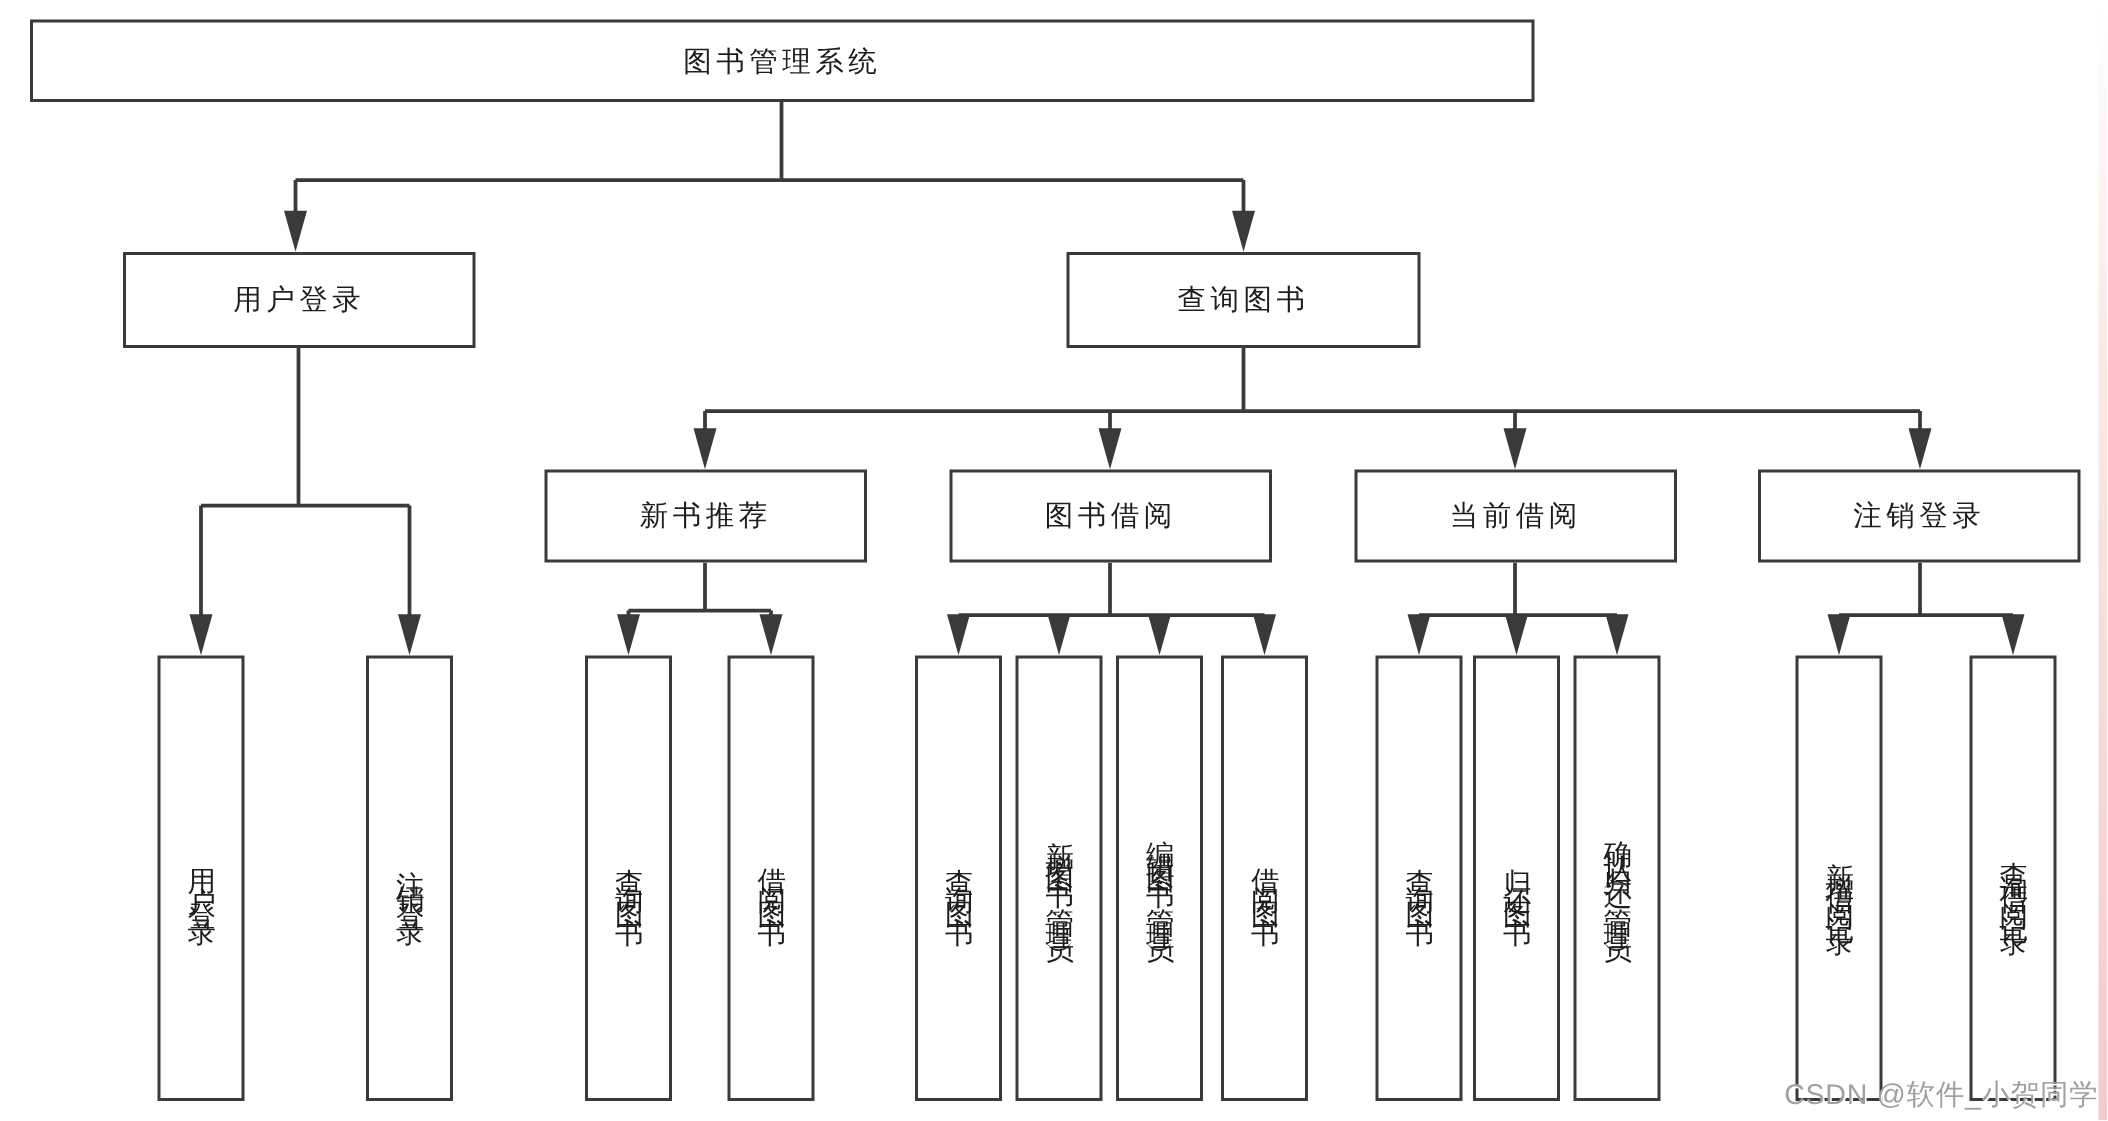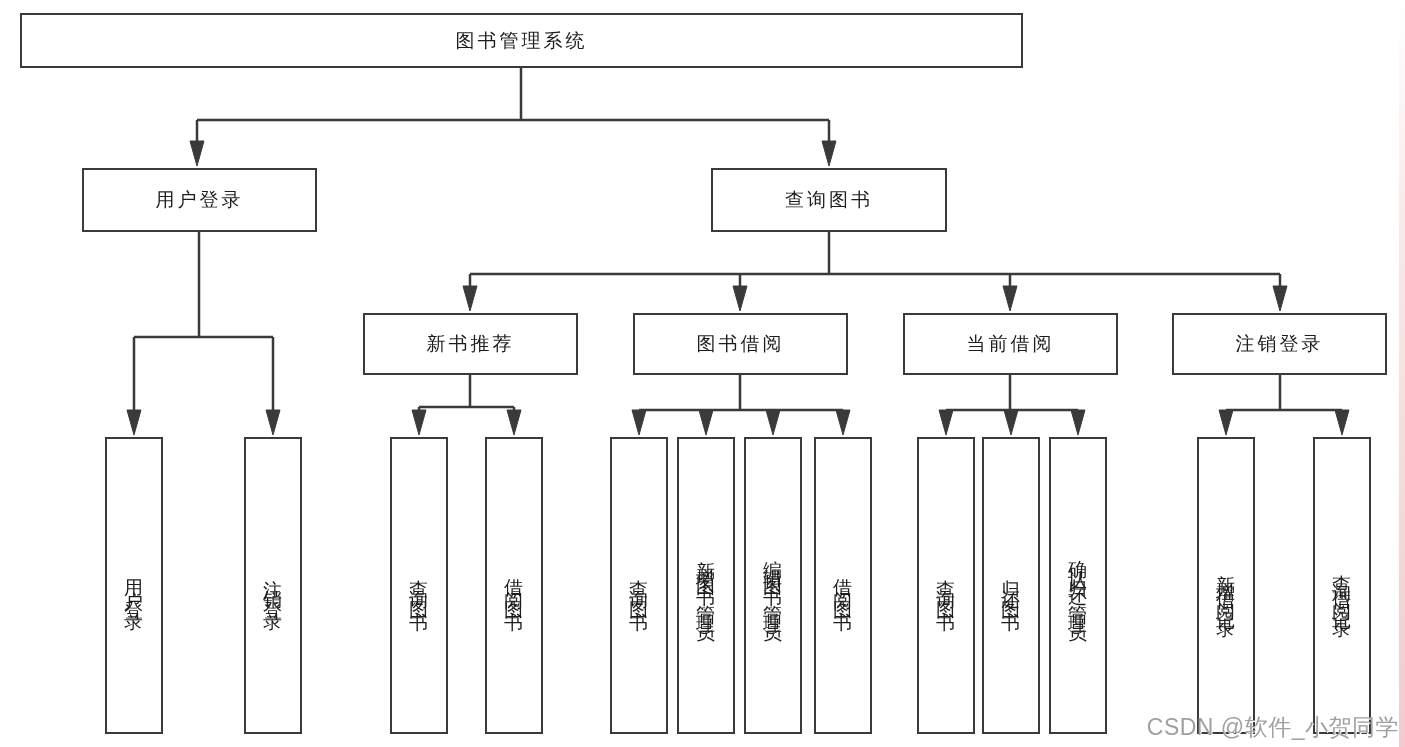--- a/index.html
+++ b/index.html
@@ -30,21 +30,21 @@
     writing-mode:vertical-rl;
     text-orientation:mixed;
     font-size:19px;
     line-height:1;
     letter-spacing:11px;
   }
   .box.v.long span{letter-spacing:9px;}
   .watermark{
     position:absolute;
     right:6px;bottom:4px;
-    font-size:23px;
+    font-size:19px;
     color:#a0a0a0;
     letter-spacing:0.5px;
     text-shadow:1px 1px 0 #ffffff;
     white-space:nowrap;
   }
   .edge-tint{
     position:absolute;
     right:0;top:0;bottom:0;width:6px;
     background:linear-gradient(to bottom,
       rgba(242,207,207,0) 0%,

